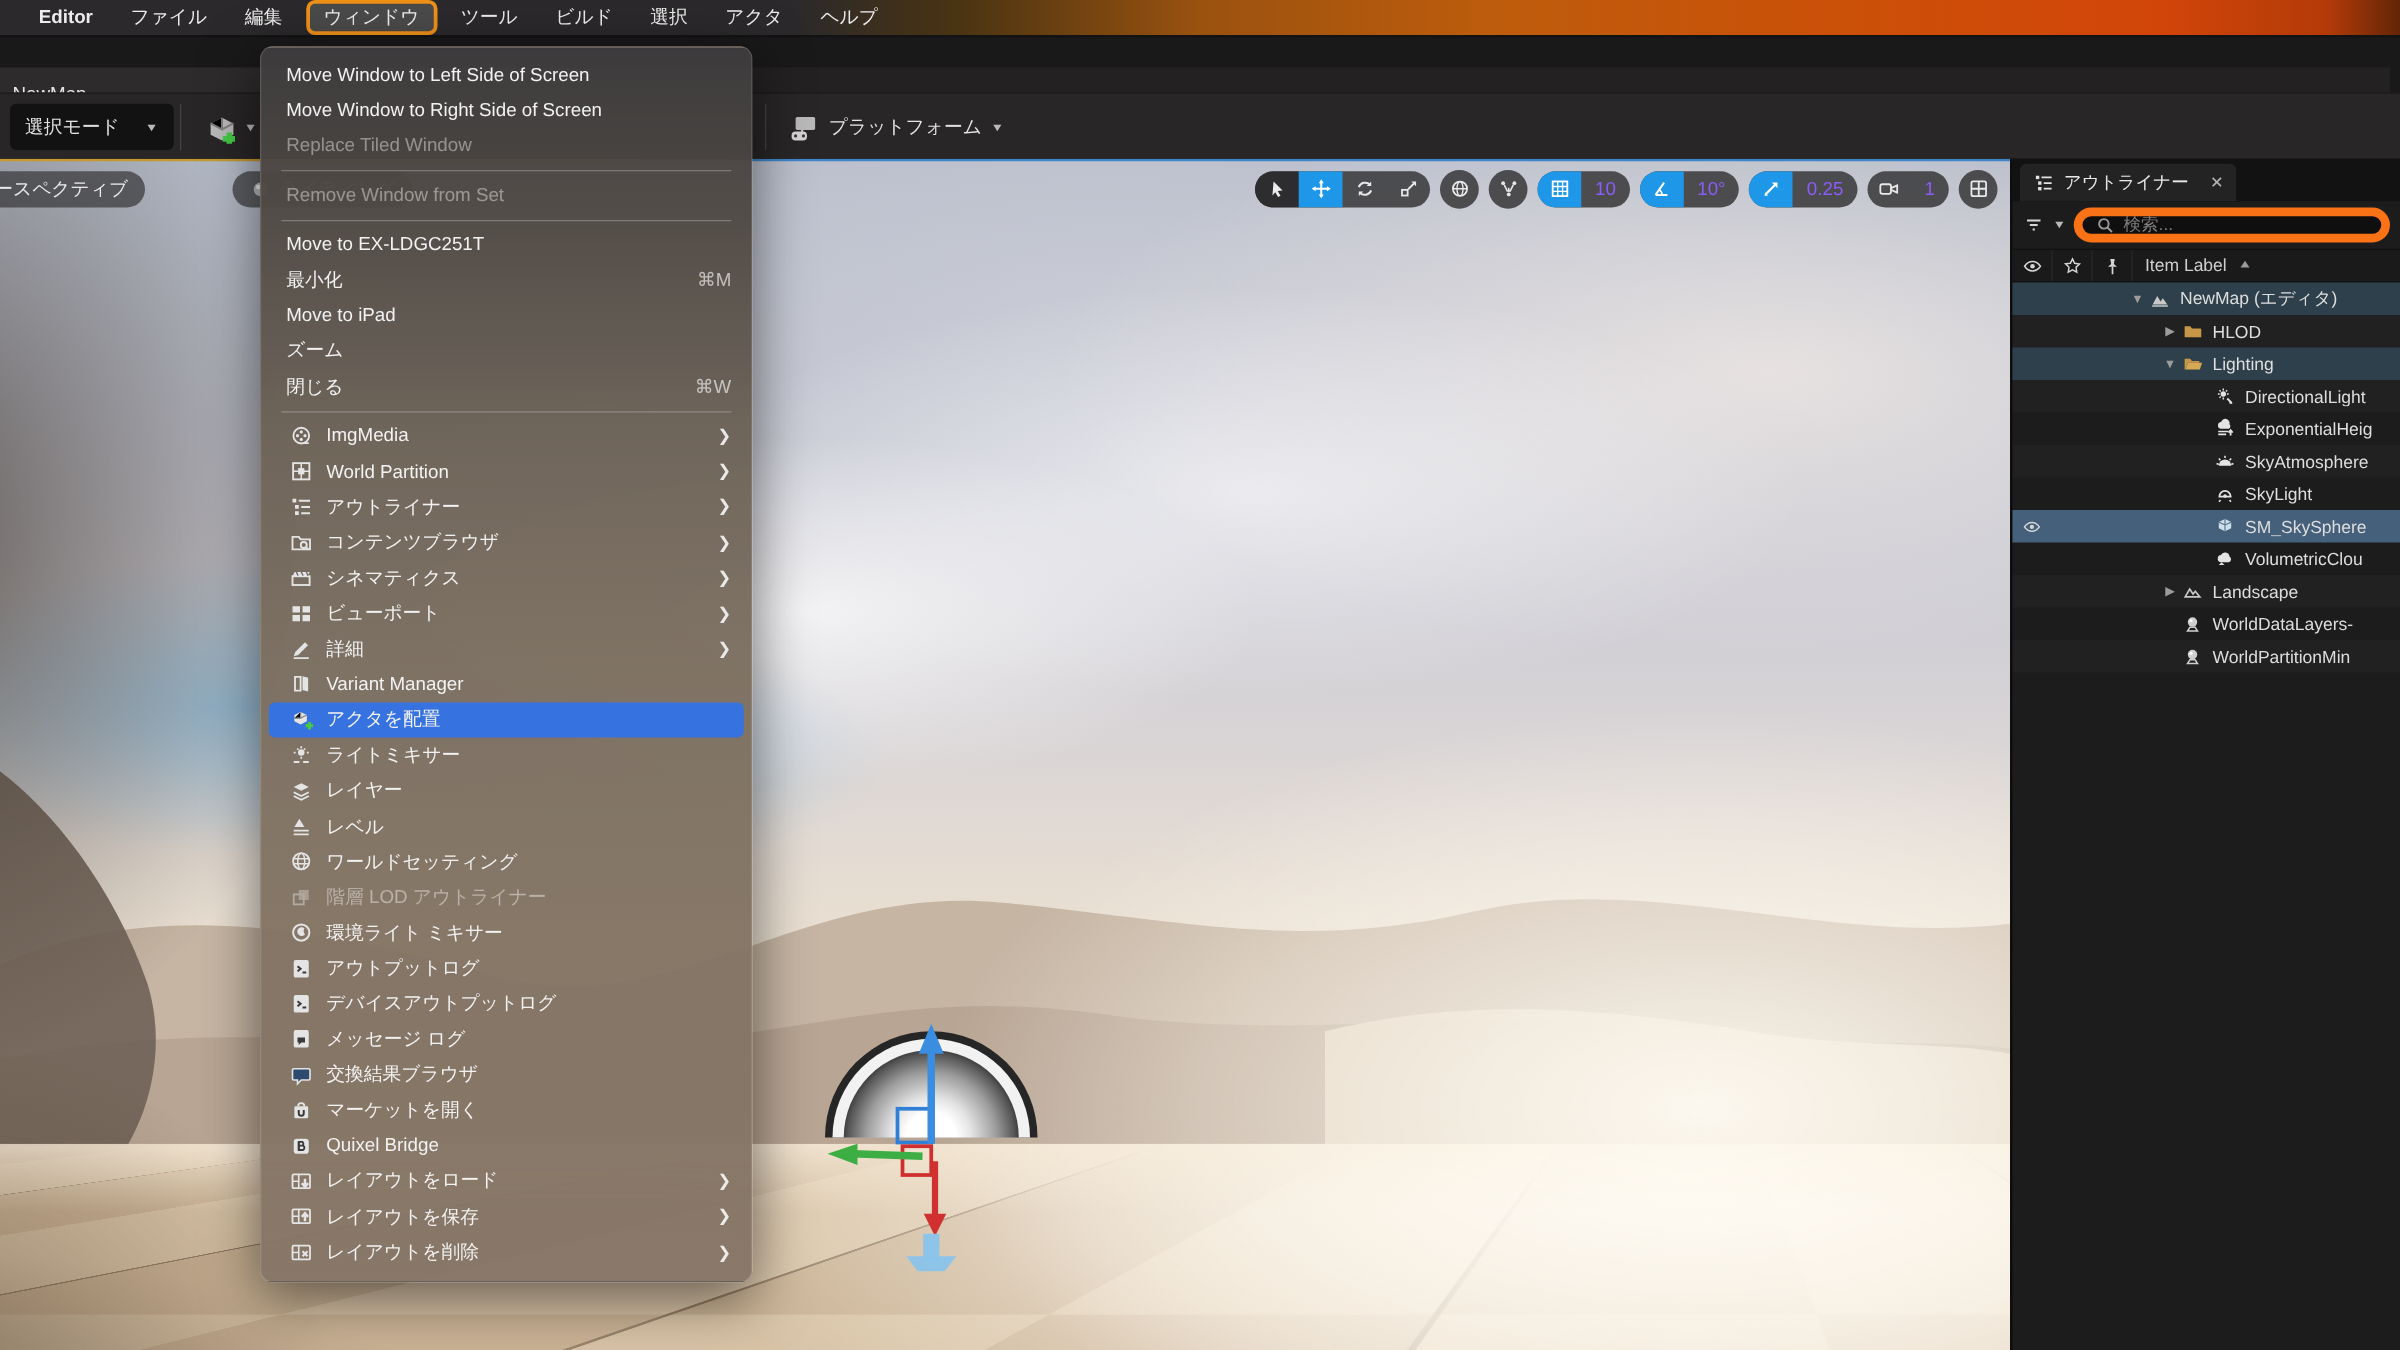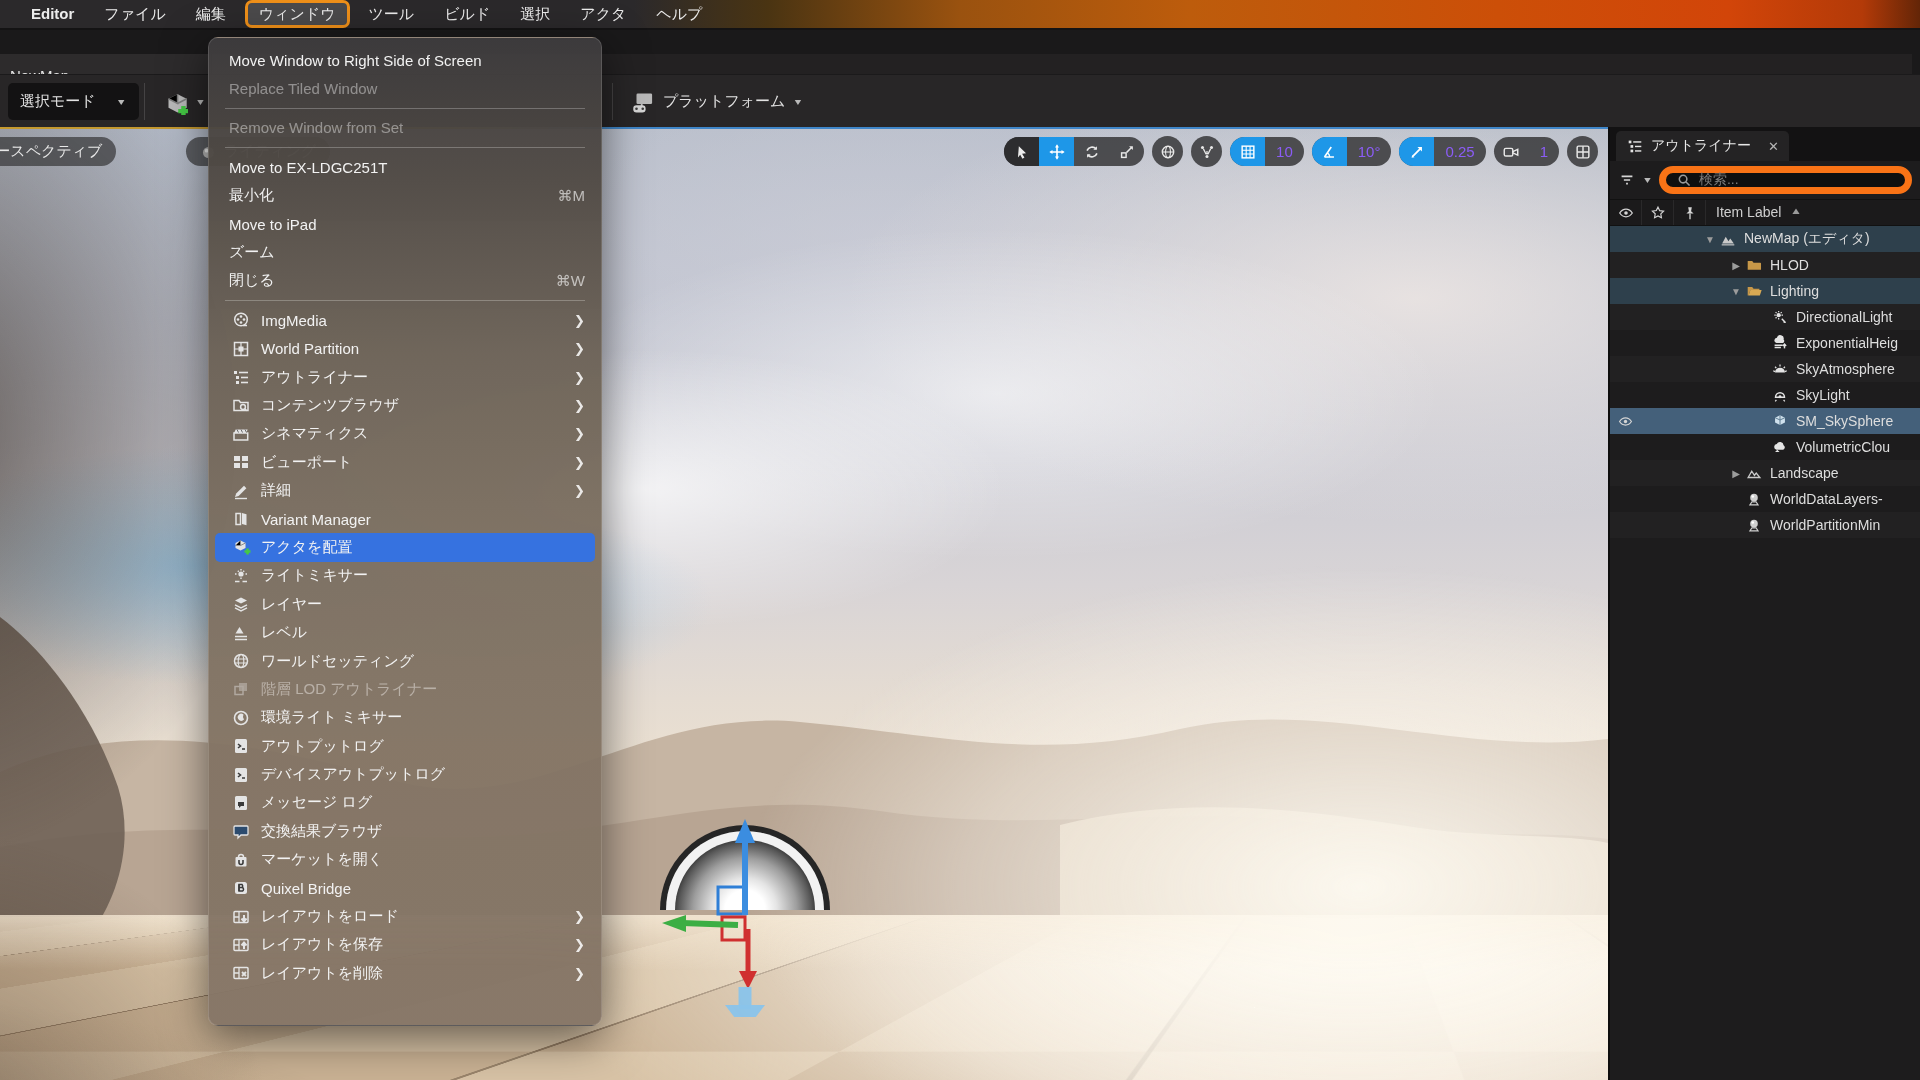--- a/index.html
+++ b/index.html
@@ -519,20 +519,23 @@
               <path d="M5.5 16.5l2.2-3.4h4.6l2.2 3.4z" fill="none" stroke="#cfcfcf" stroke-width="1.3"></path>
             </svg>
           </span>
           <span class="ol-label">WorldPartitionMin</span>
         </div>
       </div>
   </div>
 
   <div id="window-menu">
       <div class="menu-item plain">
+        <span class="mi-label">Move Window to Left Side of Screen</span>
+      </div>
+      <div class="menu-item plain">
         <span class="mi-label">Move Window to Right Side of Screen</span>
       </div>
       <div class="menu-item plain disabled">
         <span class="mi-label">Replace Tiled Window</span>
       </div>
       <div class="menu-sep"></div>
       <div class="menu-item plain disabled">
         <span class="mi-label">Remove Window from Set</span>
       </div>
       <div class="menu-sep"></div>

